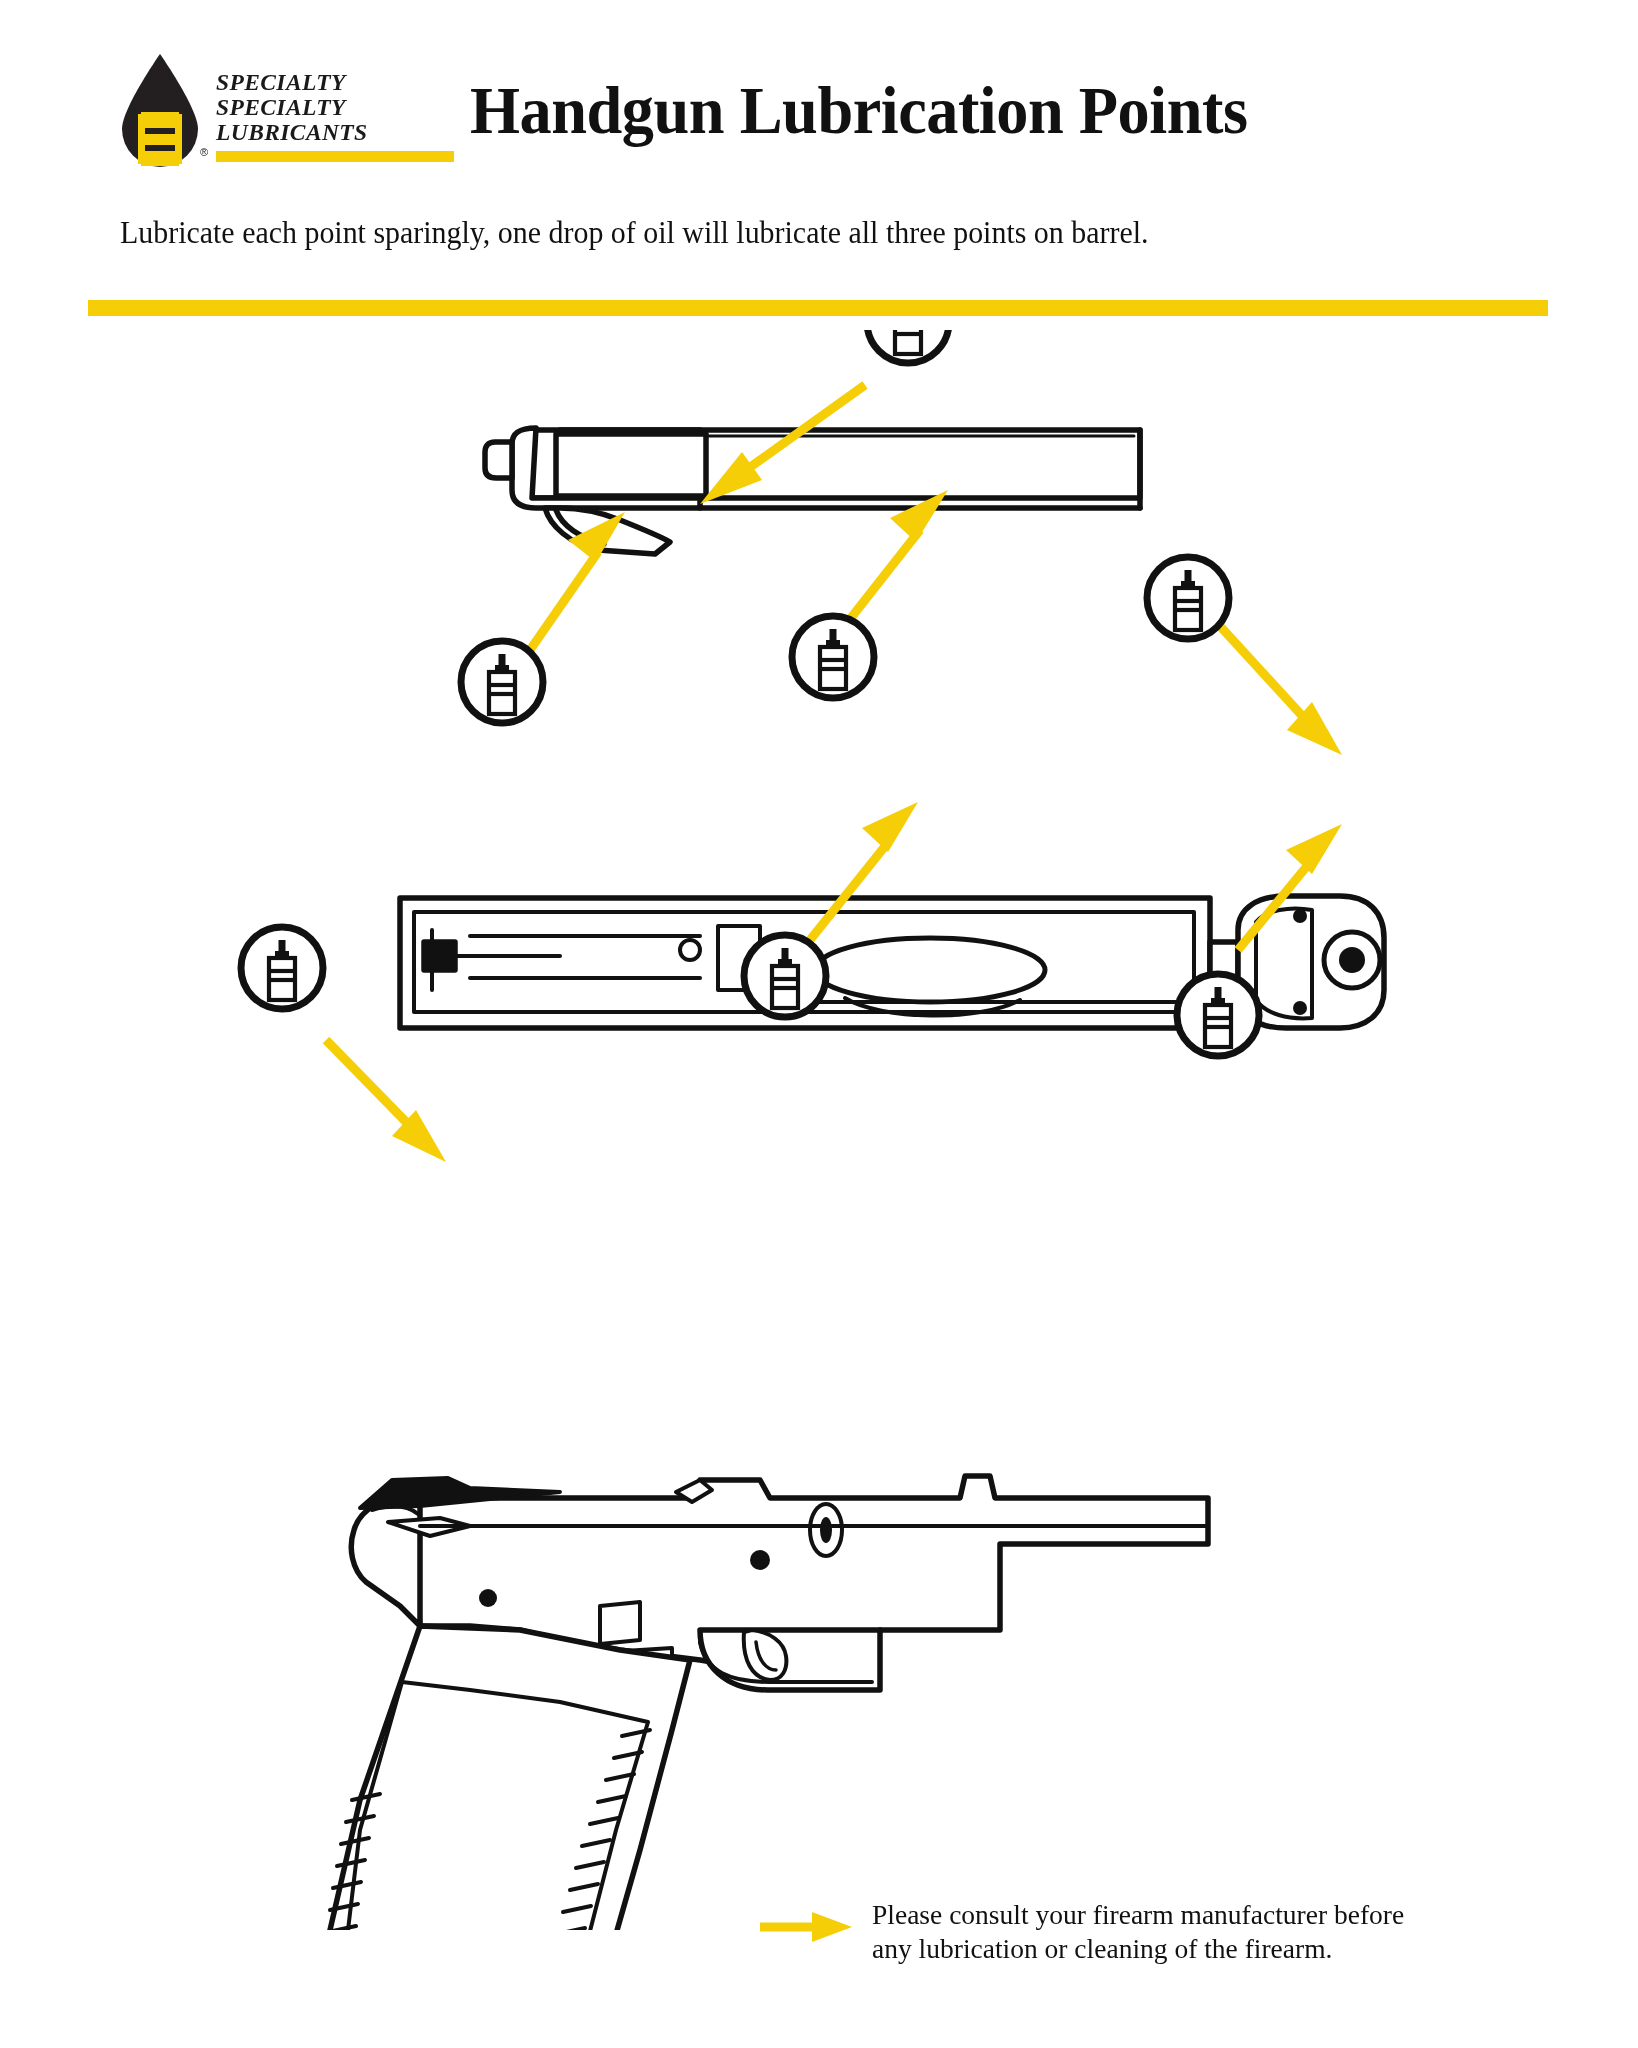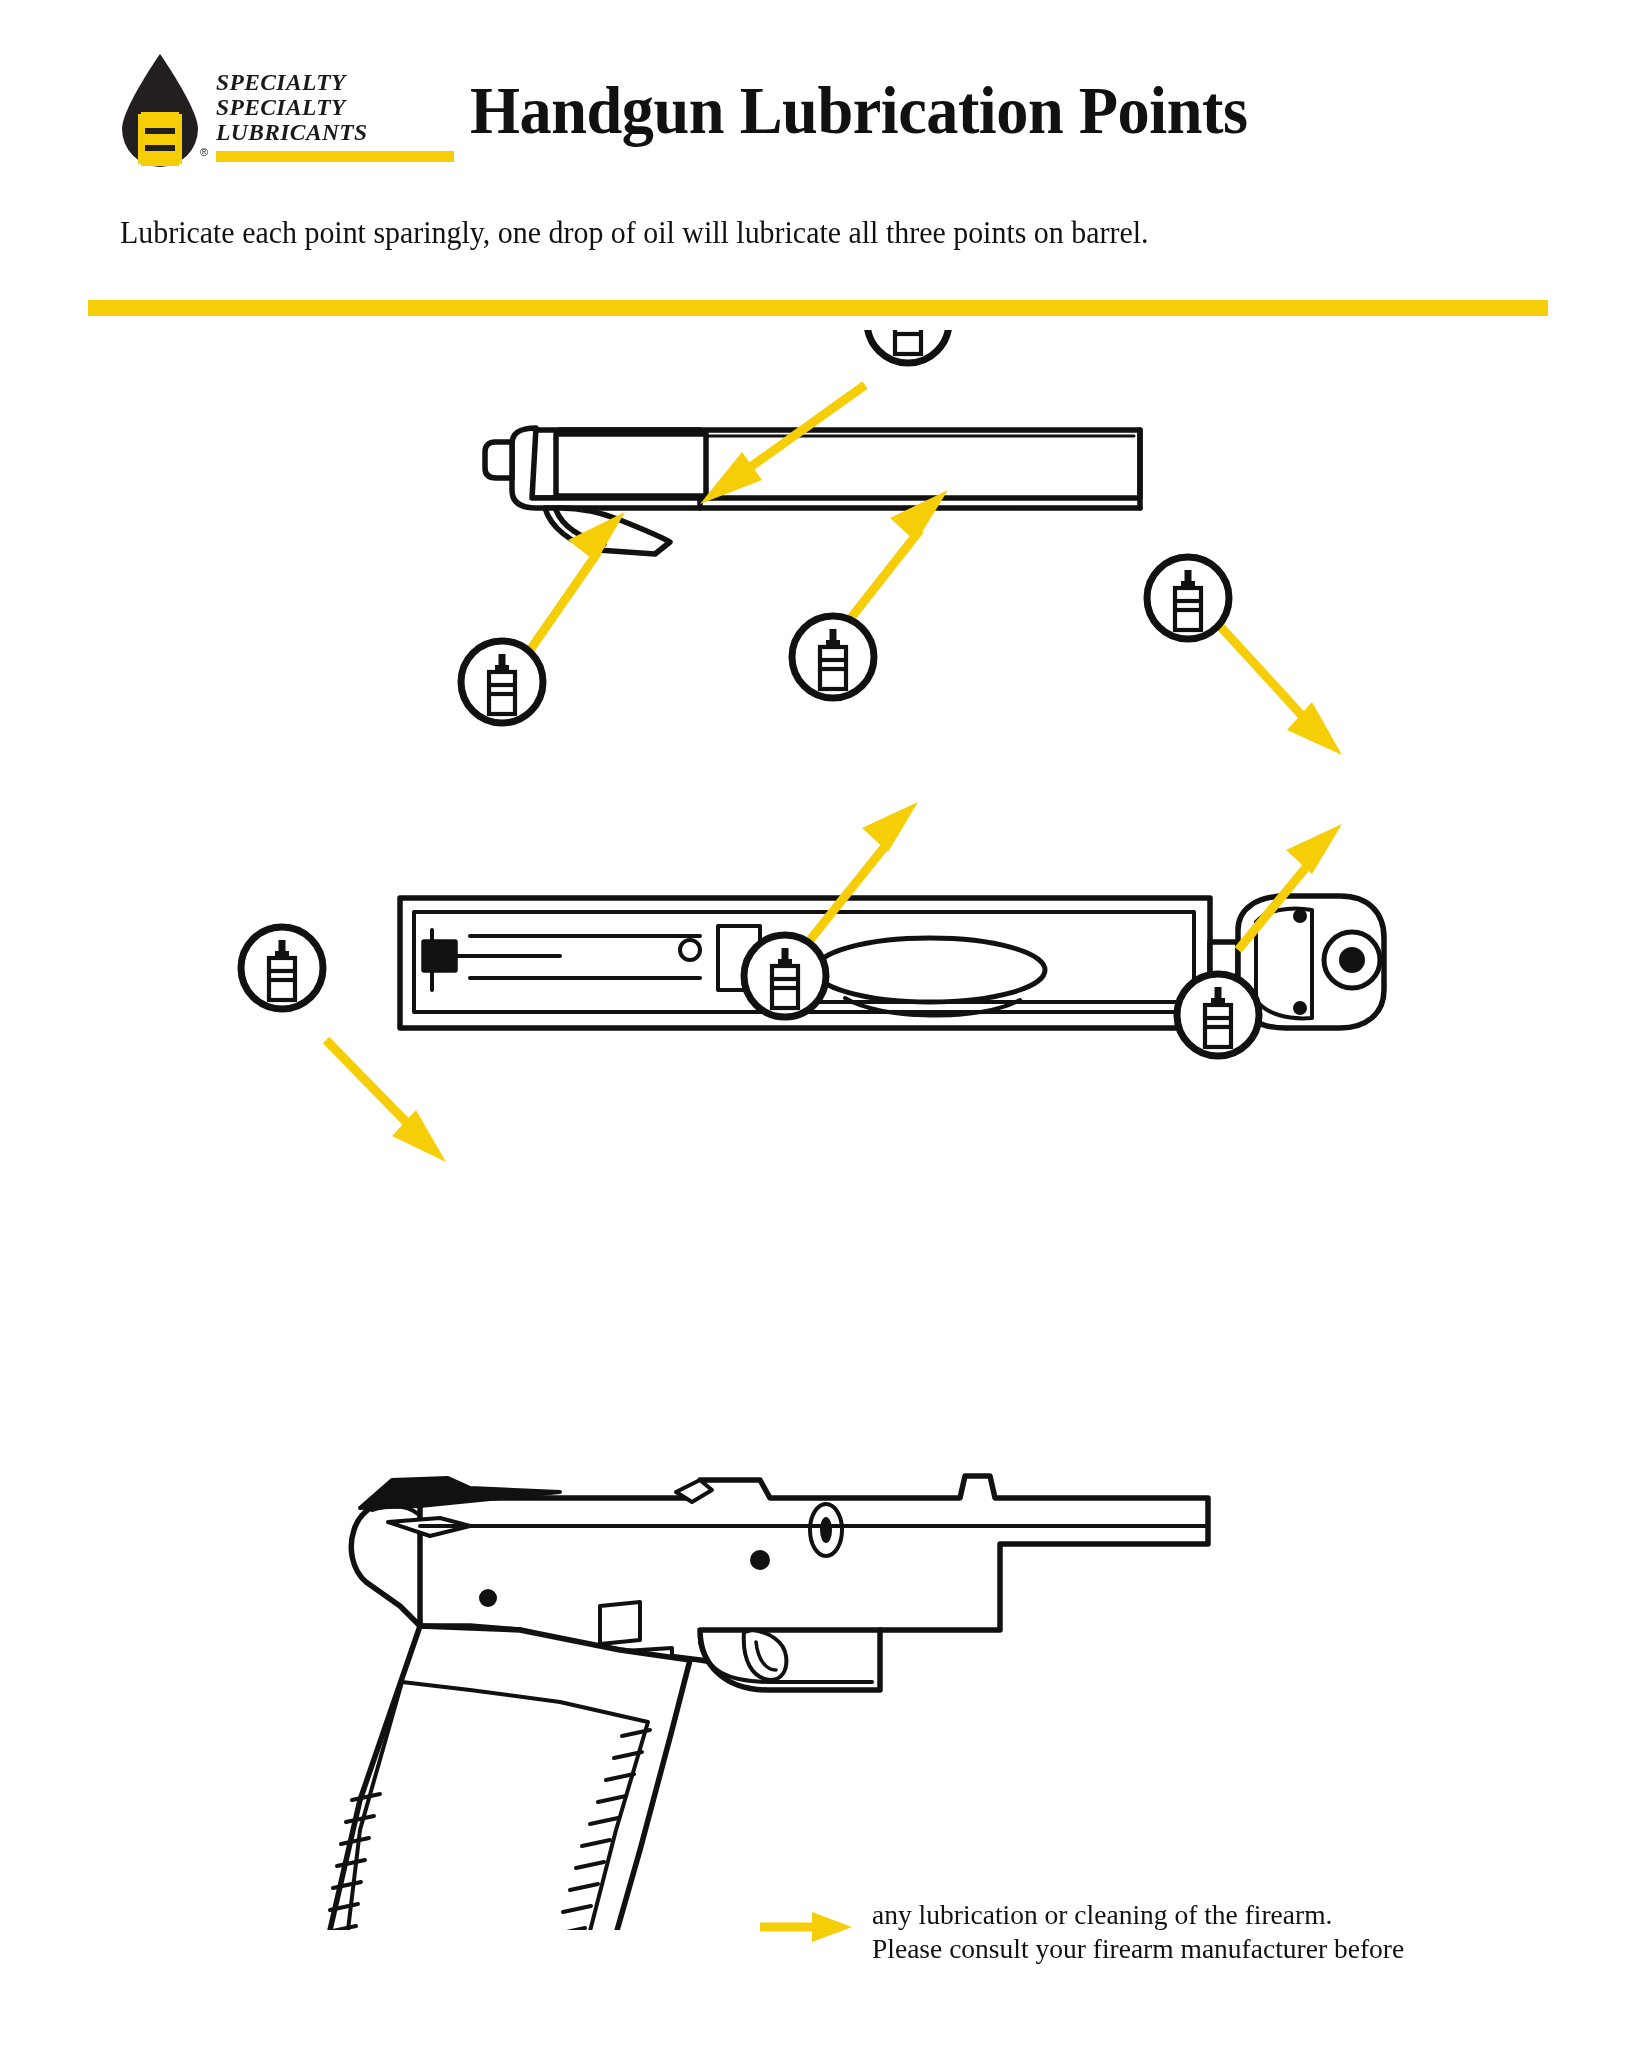--- a/index.html
+++ b/index.html
@@ -463,18 +463,18 @@
   </div>
 
   <div class="footer-note">
     <div class="footer-arrow">
       <svg viewBox="0 0 96 34" width="96" height="34" aria-hidden="true">
         <line x1="0" y1="17" x2="58" y2="17" stroke="#F5CE08" stroke-width="9"></line>
         <polygon points="52,2 52,32 92,17" fill="#F5CE08"></polygon>
       </svg>
     </div>
     <div class="footer-text">
+      <span>Please consult your firearm manufacturer before</span>
       <span>any lubrication or cleaning of the firearm.</span>
-      <span>Please consult your firearm manufacturer before</span>
     </div>
   </div>
 
 </div>
 
 </body></html>

